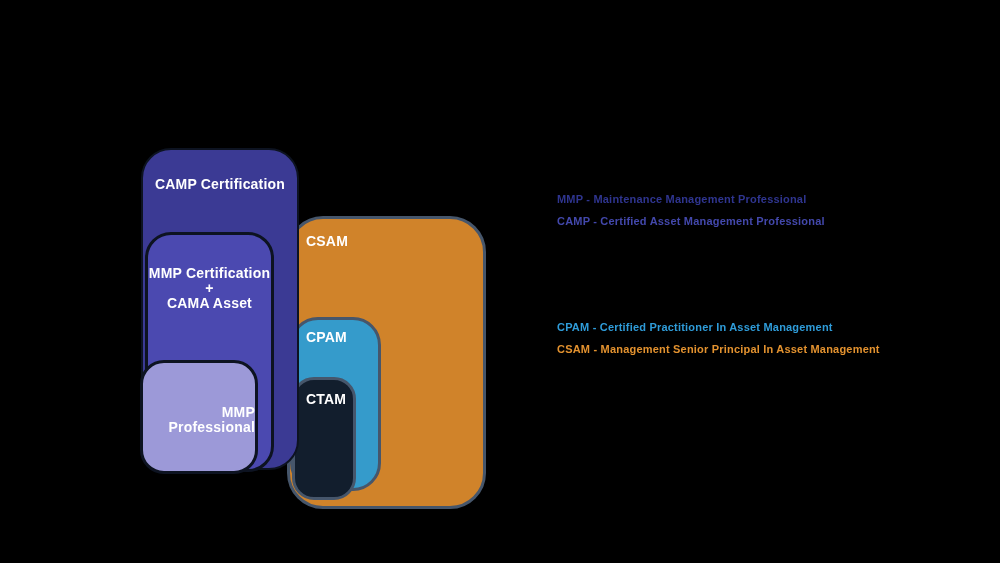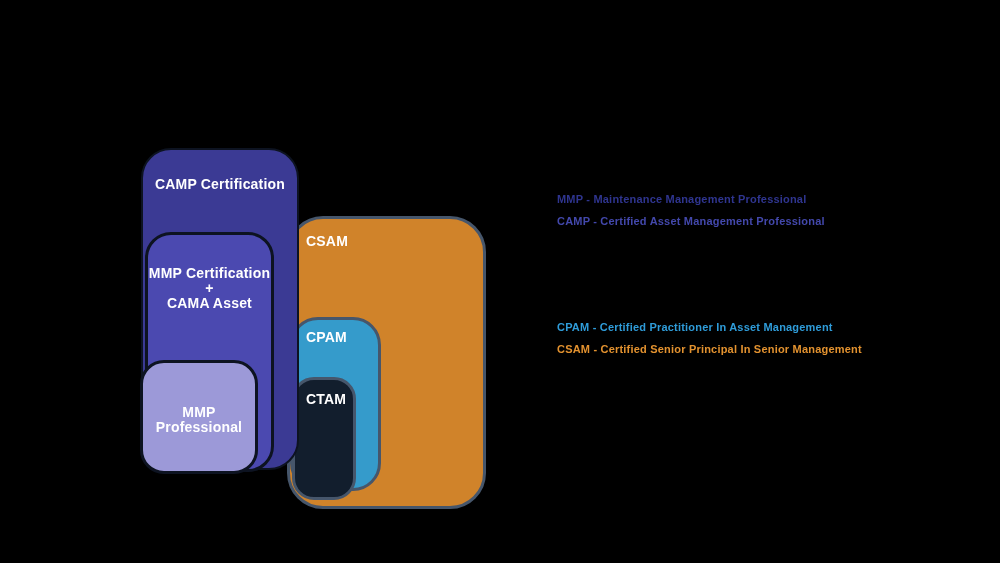--- a/index.html
+++ b/index.html
@@ -37,21 +37,21 @@
   .mmp-cama{
     left:145px;top:232px;width:129px;height:240px;border-radius:26px;
     background:var(--mmp-cama-fill,#4b49b0);border:3px solid var(--inner-border,#0d1321);z-index:5;
   }
   .mmp{
     left:140px;top:360px;width:118px;height:114px;border-radius:24px;
     background:var(--mmp-fill,#9c99d8);border:3px solid var(--inner-border,#0d1321);z-index:6;
   }
   .camp .box-label{top:27px;left:0;width:100%;text-align:center;}
   .mmp-cama .box-label{top:31px;left:0;width:100%;text-align:center;}
-  .mmp .box-label{top:42px;left:0;width:100%;text-align:center;}
+  .mmp .box-label{top:42px;left:0;width:100%;text-align:right;}
   .line{display:block;}
   
   .legend{position:absolute;left:557px;z-index:7;}
   .legend-group-1{top:188px;}
   .legend-group-2{top:284px;margin-top:32px;}
   .legend-item{font-size:11px;line-height:22px;white-space:nowrap;letter-spacing:.2px;}
   .legend-mmp{color:var(--legend-mmp,#2f3590);}
   .legend-camp{color:var(--legend-camp,#4348ac);}
   .legend-cpam{color:var(--legend-cpam,#2f9cd9);}
   .legend-csam{color:var(--legend-csam,#e3922f);}
@@ -86,16 +86,16 @@
       <span class="line">Professional</span>
     </span>
   </div>
 
   <div class="legend legend-group-1">
     <div class="legend-item legend-mmp">MMP - Maintenance Management Professional</div>
     <div class="legend-item legend-camp">CAMP - Certified Asset Management Professional</div>
   </div>
   <div class="legend legend-group-2">
     <div class="legend-item legend-cpam">CPAM - Certified Practitioner In Asset Management</div>
-    <div class="legend-item legend-csam">CSAM - Certified Senior Principal In Senior Management</div>
+    <div class="legend-item legend-csam">CSAM - Management Senior Principal In Asset Management</div>
   </div>
 
 </div>
 
 </body></html>

